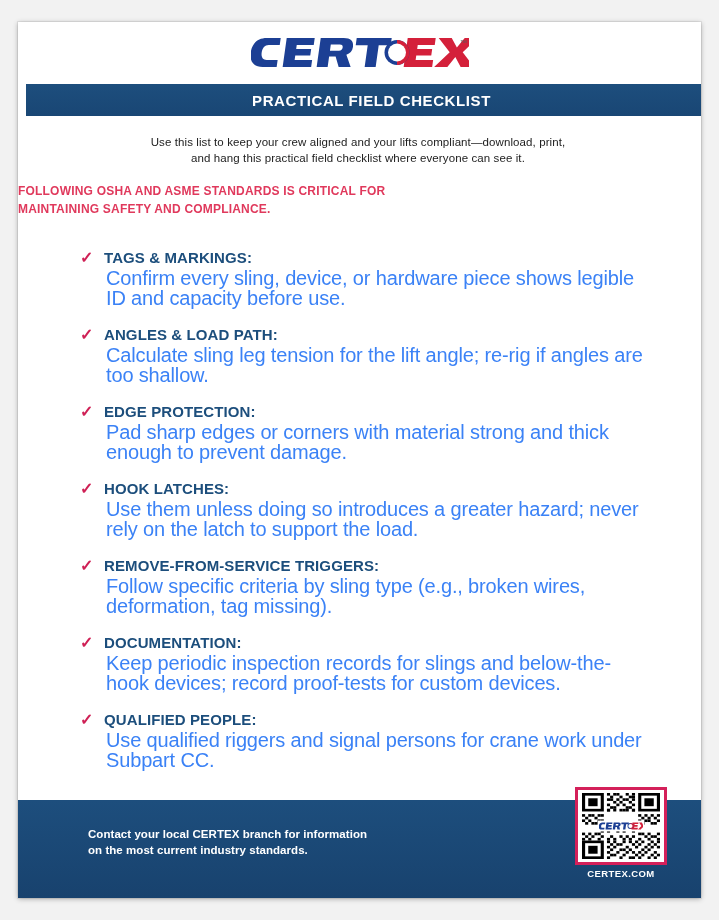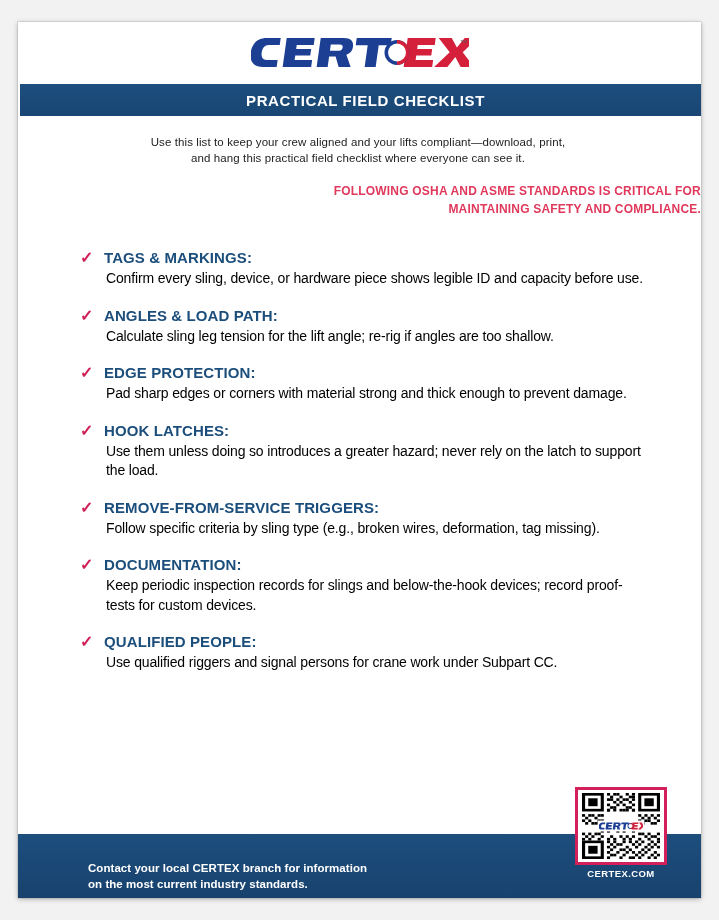--- a/index.html
+++ b/index.html
@@ -47,21 +47,21 @@
     transform: translateX(-50%);
     height: 36px;
     display: flex;
     align-items: center;
   }
   .logo-svg { display: block; }
 
   
   .title-bar {
     position: absolute;
-    left: 2px;
+    left: 8px;
     top: 62px;
     width: 683px;
     height: 32px;
     background: #1a4978;
     background: linear-gradient(180deg,#1d4e7d 0%,#194674 100%);
     display: flex;
     align-items: center;
     justify-content: center;
   }
   .title-bar-text {
@@ -85,21 +85,21 @@
     color: #1c1c1c;
     font-size: 11.5px;
     line-height: 16px;
     letter-spacing: 0.1px;
   }
   .critical {
     position: absolute;
     left: 0;
     top: 161px;
     width: 683px;
-    text-align: right;
+    text-align: left;
     color: #e0395c;
     font-size: 12px;
     font-weight: bold;
     line-height: 17.5px;
     letter-spacing: 0.2px;
   }
 
   
   .checklist {
     position: absolute;
@@ -126,35 +126,35 @@
   }
   .check-head {
     color: #1c4e7c;
     font-size: 15px;
     font-weight: bold;
     line-height: 20px;
     letter-spacing: 0.1px;
     margin-bottom: 1px;
   }
   .check-body {
-    color: #000000;
-    font-size: 14px;
+    color: #3b82f6;
+    font-size: 20px;
     line-height: 19.5px;
     letter-spacing: -0.15px;
     padding-left: 2px;
     max-width: 540px;
   }
 
   
   .footer {
     position: absolute;
     left: 0;
     bottom: 0;
     width: 683px;
-    height: 64px;
+    height: 98px;
     background: #1a4978;
     background: linear-gradient(180deg,#1d4e7d 0%,#18426e 100%);
   }
   .footer-text {
     position: absolute;
     left: 70px;
     top: 26px;
     color: #ffffff;
     font-size: 11.5px;
     font-weight: bold;

